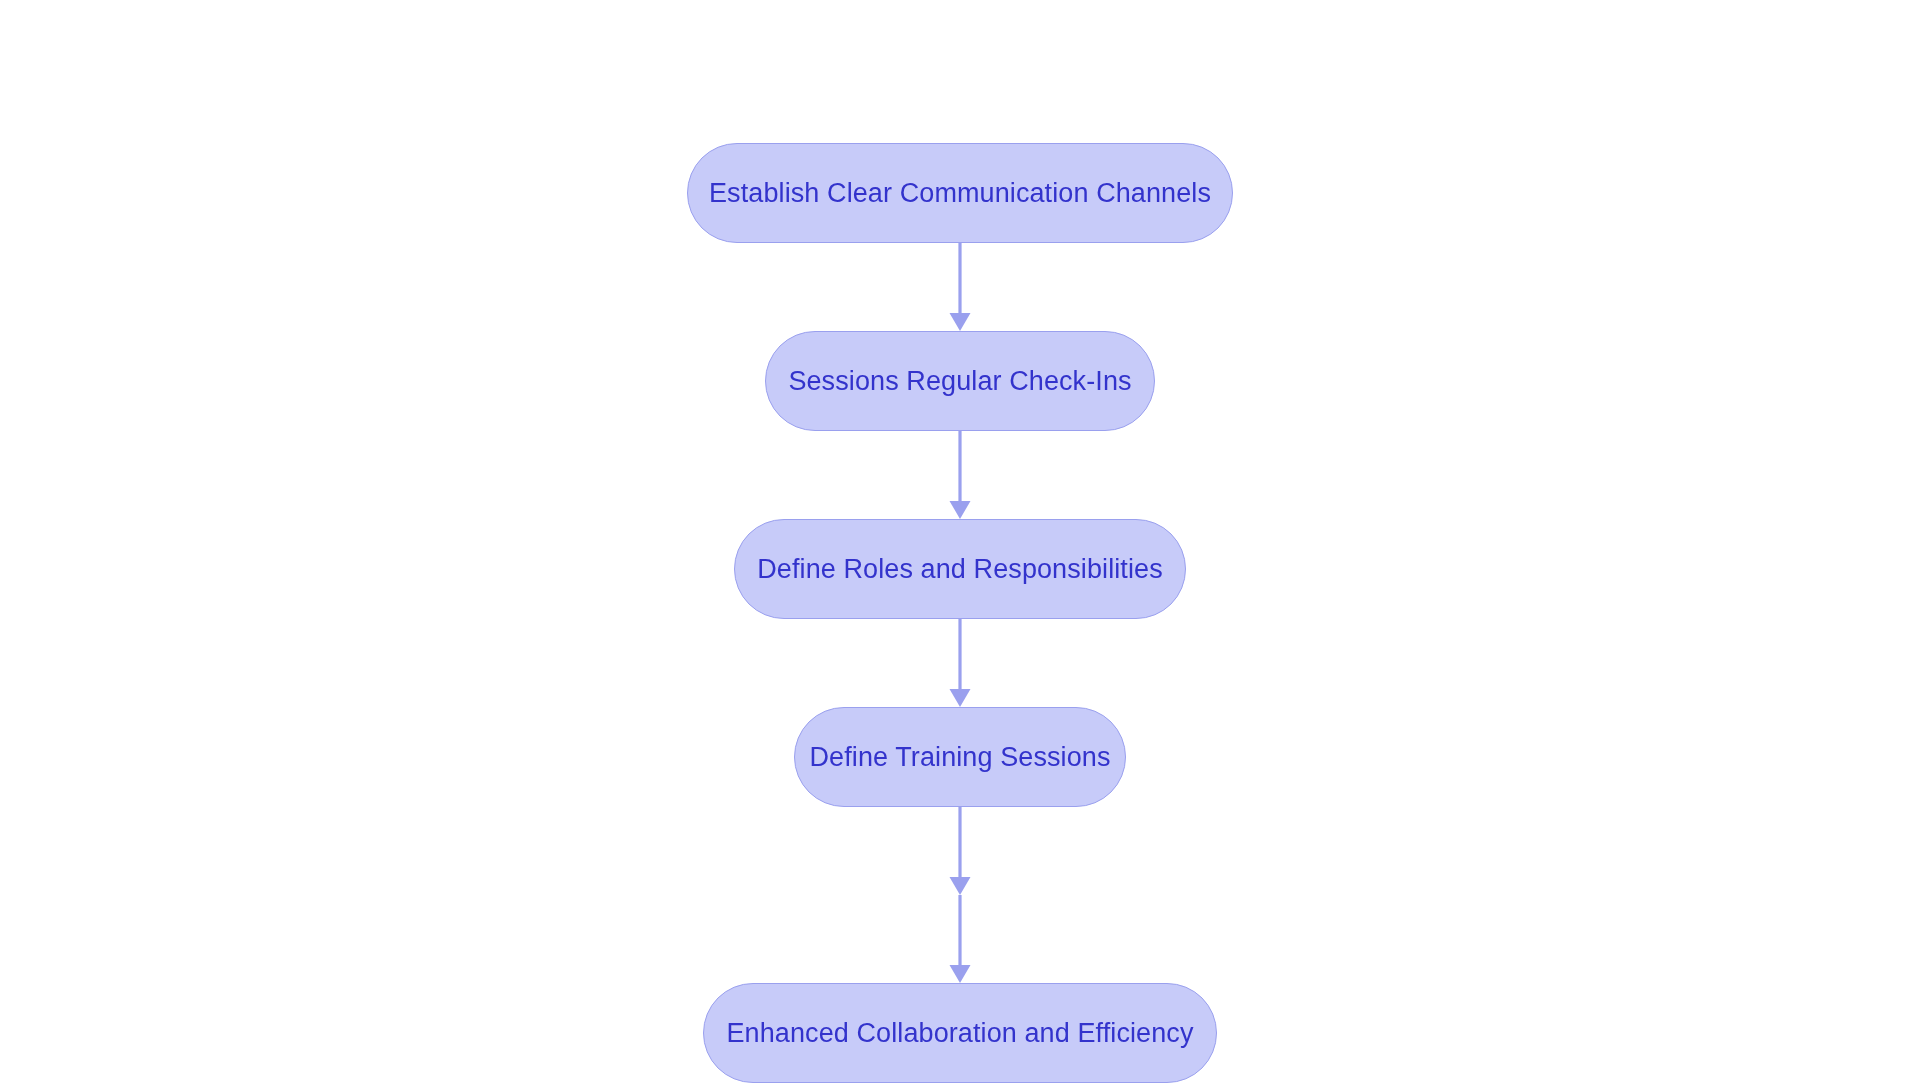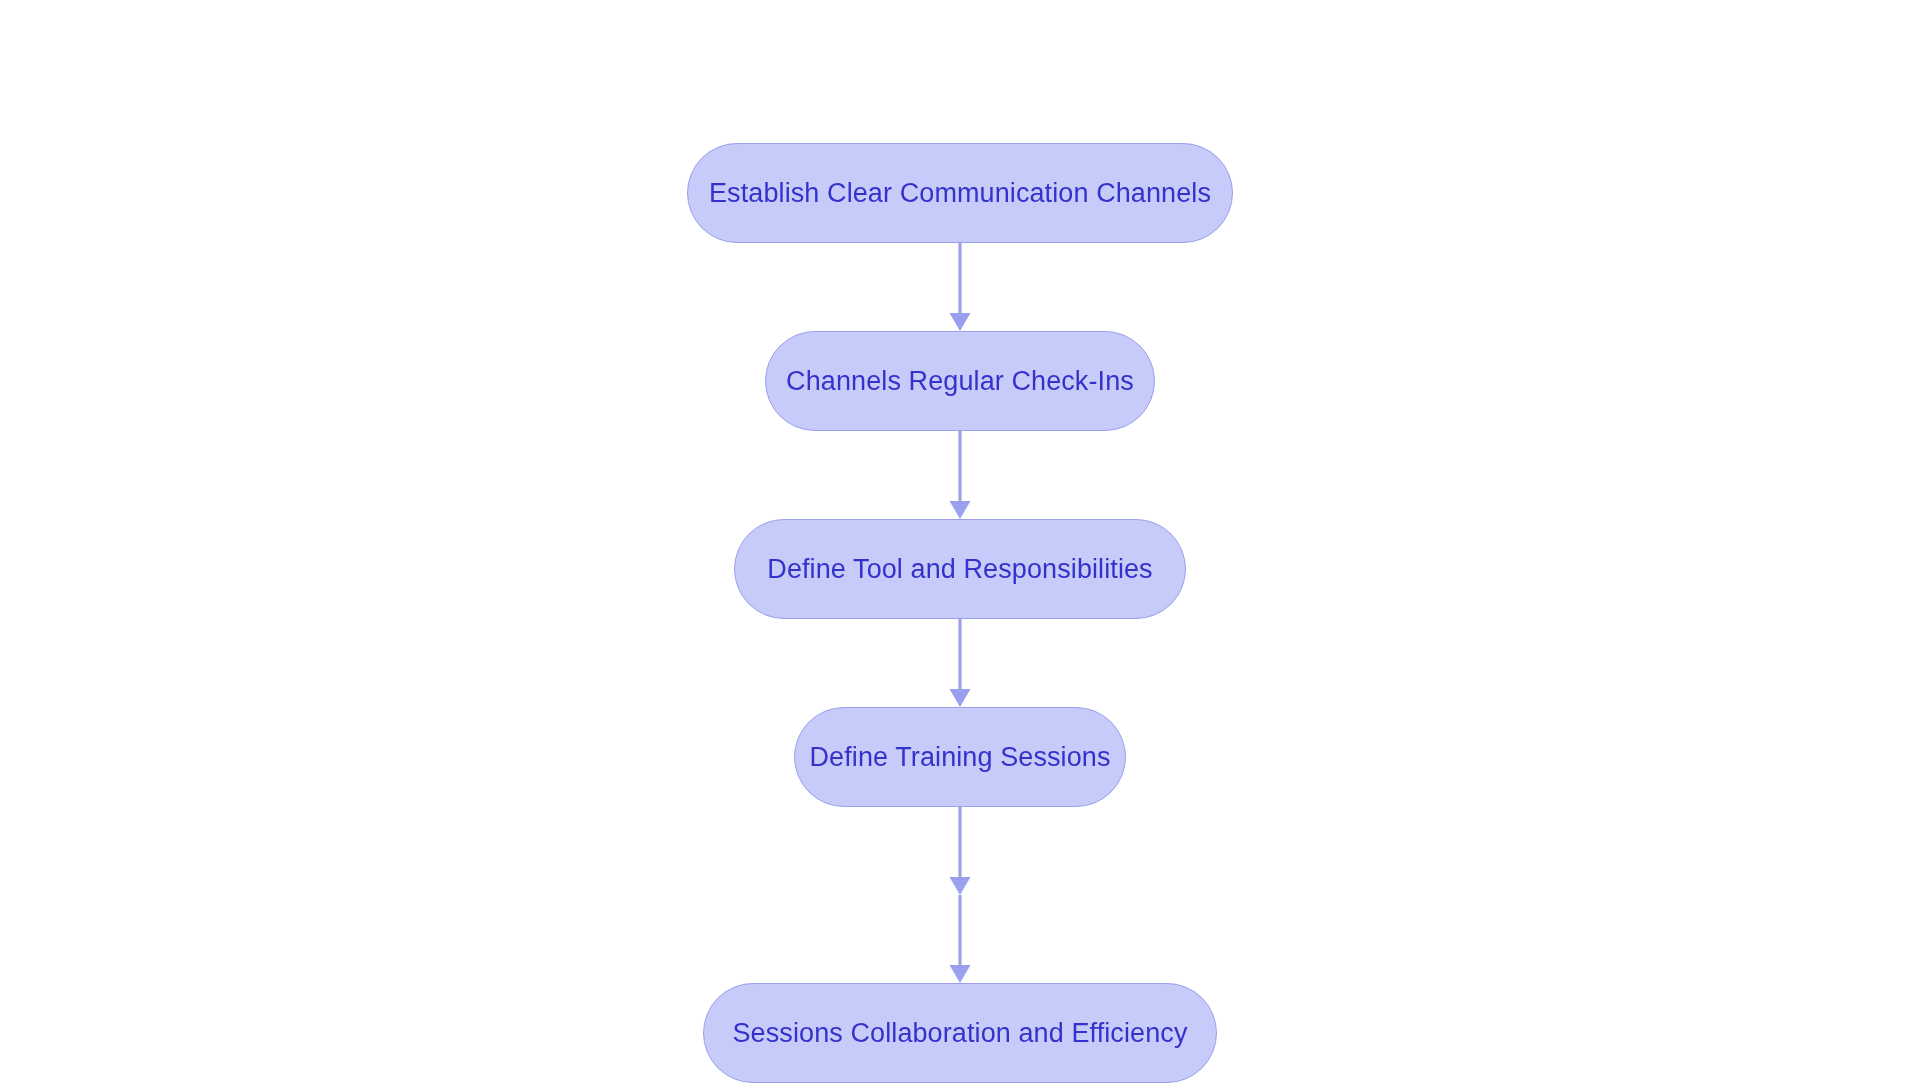--- a/index.html
+++ b/index.html
@@ -84,30 +84,30 @@
     <div class="flow-node node-w-0">
       <span class="flow-node-label">Establish Clear Communication Channels</span>
     </div>
 
     <svg class="flow-connector" viewBox="0 0 24 88">
       <line x1="12" y1="0" x2="12" y2="72" stroke="#9aa0ee" stroke-width="3.2"></line>
       <polygon points="1.5,70 22.5,70 12,88" fill="#9aa0ee"></polygon>
     </svg>
 
     <div class="flow-node node-w-1">
-      <span class="flow-node-label">Channels Regular Check-Ins</span>
+      <span class="flow-node-label">Sessions Regular Check-Ins</span>
     </div>
 
     <svg class="flow-connector" viewBox="0 0 24 88">
       <line x1="12" y1="0" x2="12" y2="72" stroke="#9aa0ee" stroke-width="3.2"></line>
       <polygon points="1.5,70 22.5,70 12,88" fill="#9aa0ee"></polygon>
     </svg>
 
     <div class="flow-node node-w-2">
-      <span class="flow-node-label">Define Tool and Responsibilities</span>
+      <span class="flow-node-label">Define Roles and Responsibilities</span>
     </div>
 
     <svg class="flow-connector" viewBox="0 0 24 88">
       <line x1="12" y1="0" x2="12" y2="72" stroke="#9aa0ee" stroke-width="3.2"></line>
       <polygon points="1.5,70 22.5,70 12,88" fill="#9aa0ee"></polygon>
     </svg>
 
     <div class="flow-node node-w-3">
       <span class="flow-node-label">Define Training Sessions</span>
     </div>
@@ -117,17 +117,17 @@
       <polygon points="1.5,70 22.5,70 12,88" fill="#9aa0ee"></polygon>
     </svg>
 
 
     <svg class="flow-connector" viewBox="0 0 24 88">
       <line x1="12" y1="0" x2="12" y2="72" stroke="#9aa0ee" stroke-width="3.2"></line>
       <polygon points="1.5,70 22.5,70 12,88" fill="#9aa0ee"></polygon>
     </svg>
 
     <div class="flow-node node-w-5">
-      <span class="flow-node-label">Sessions Collaboration and Efficiency</span>
+      <span class="flow-node-label">Enhanced Collaboration and Efficiency</span>
     </div>
 
   </div>
 </div>
 
 </body></html>

